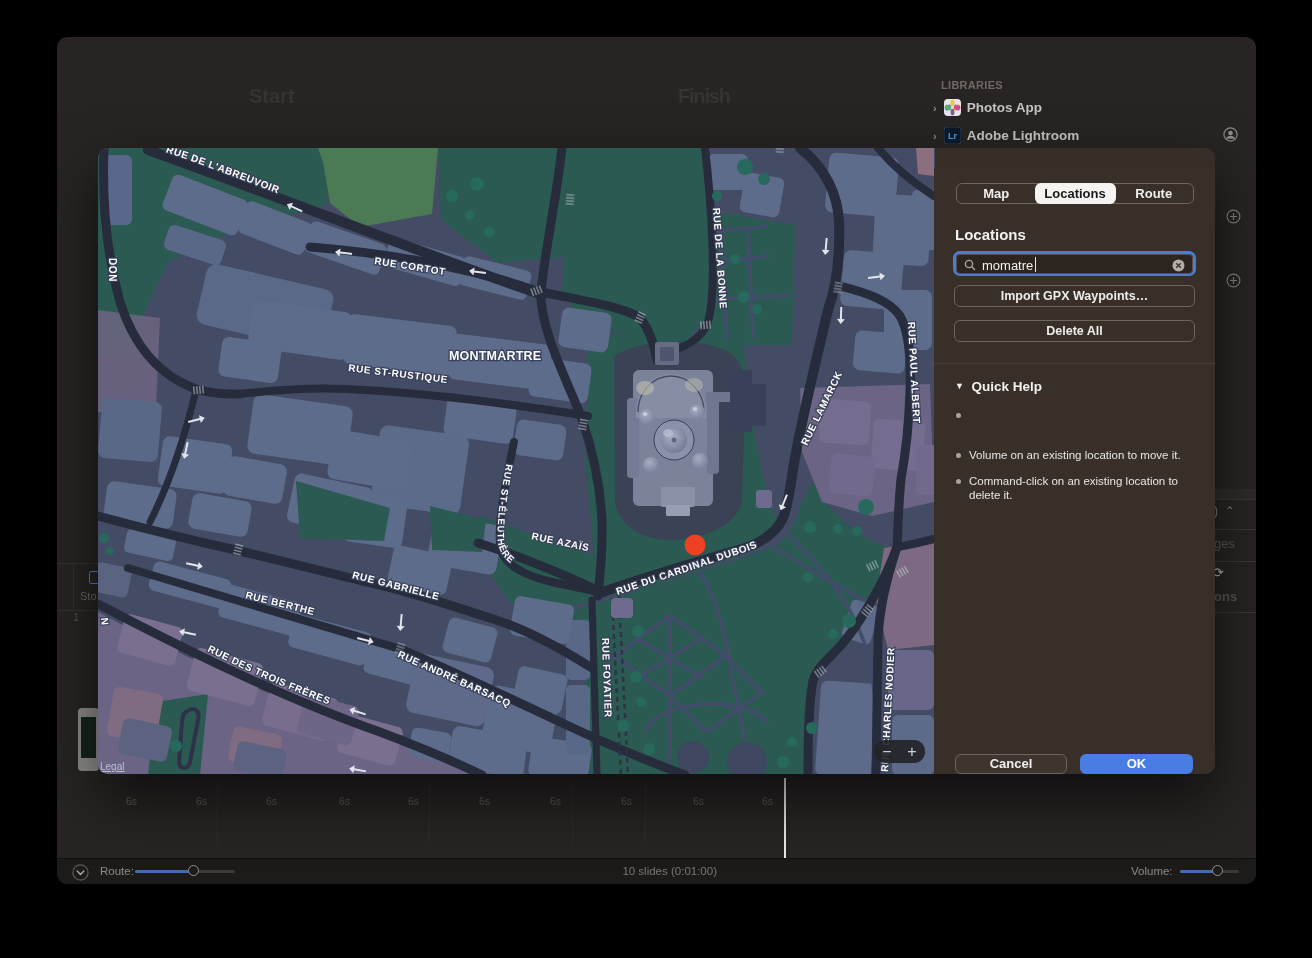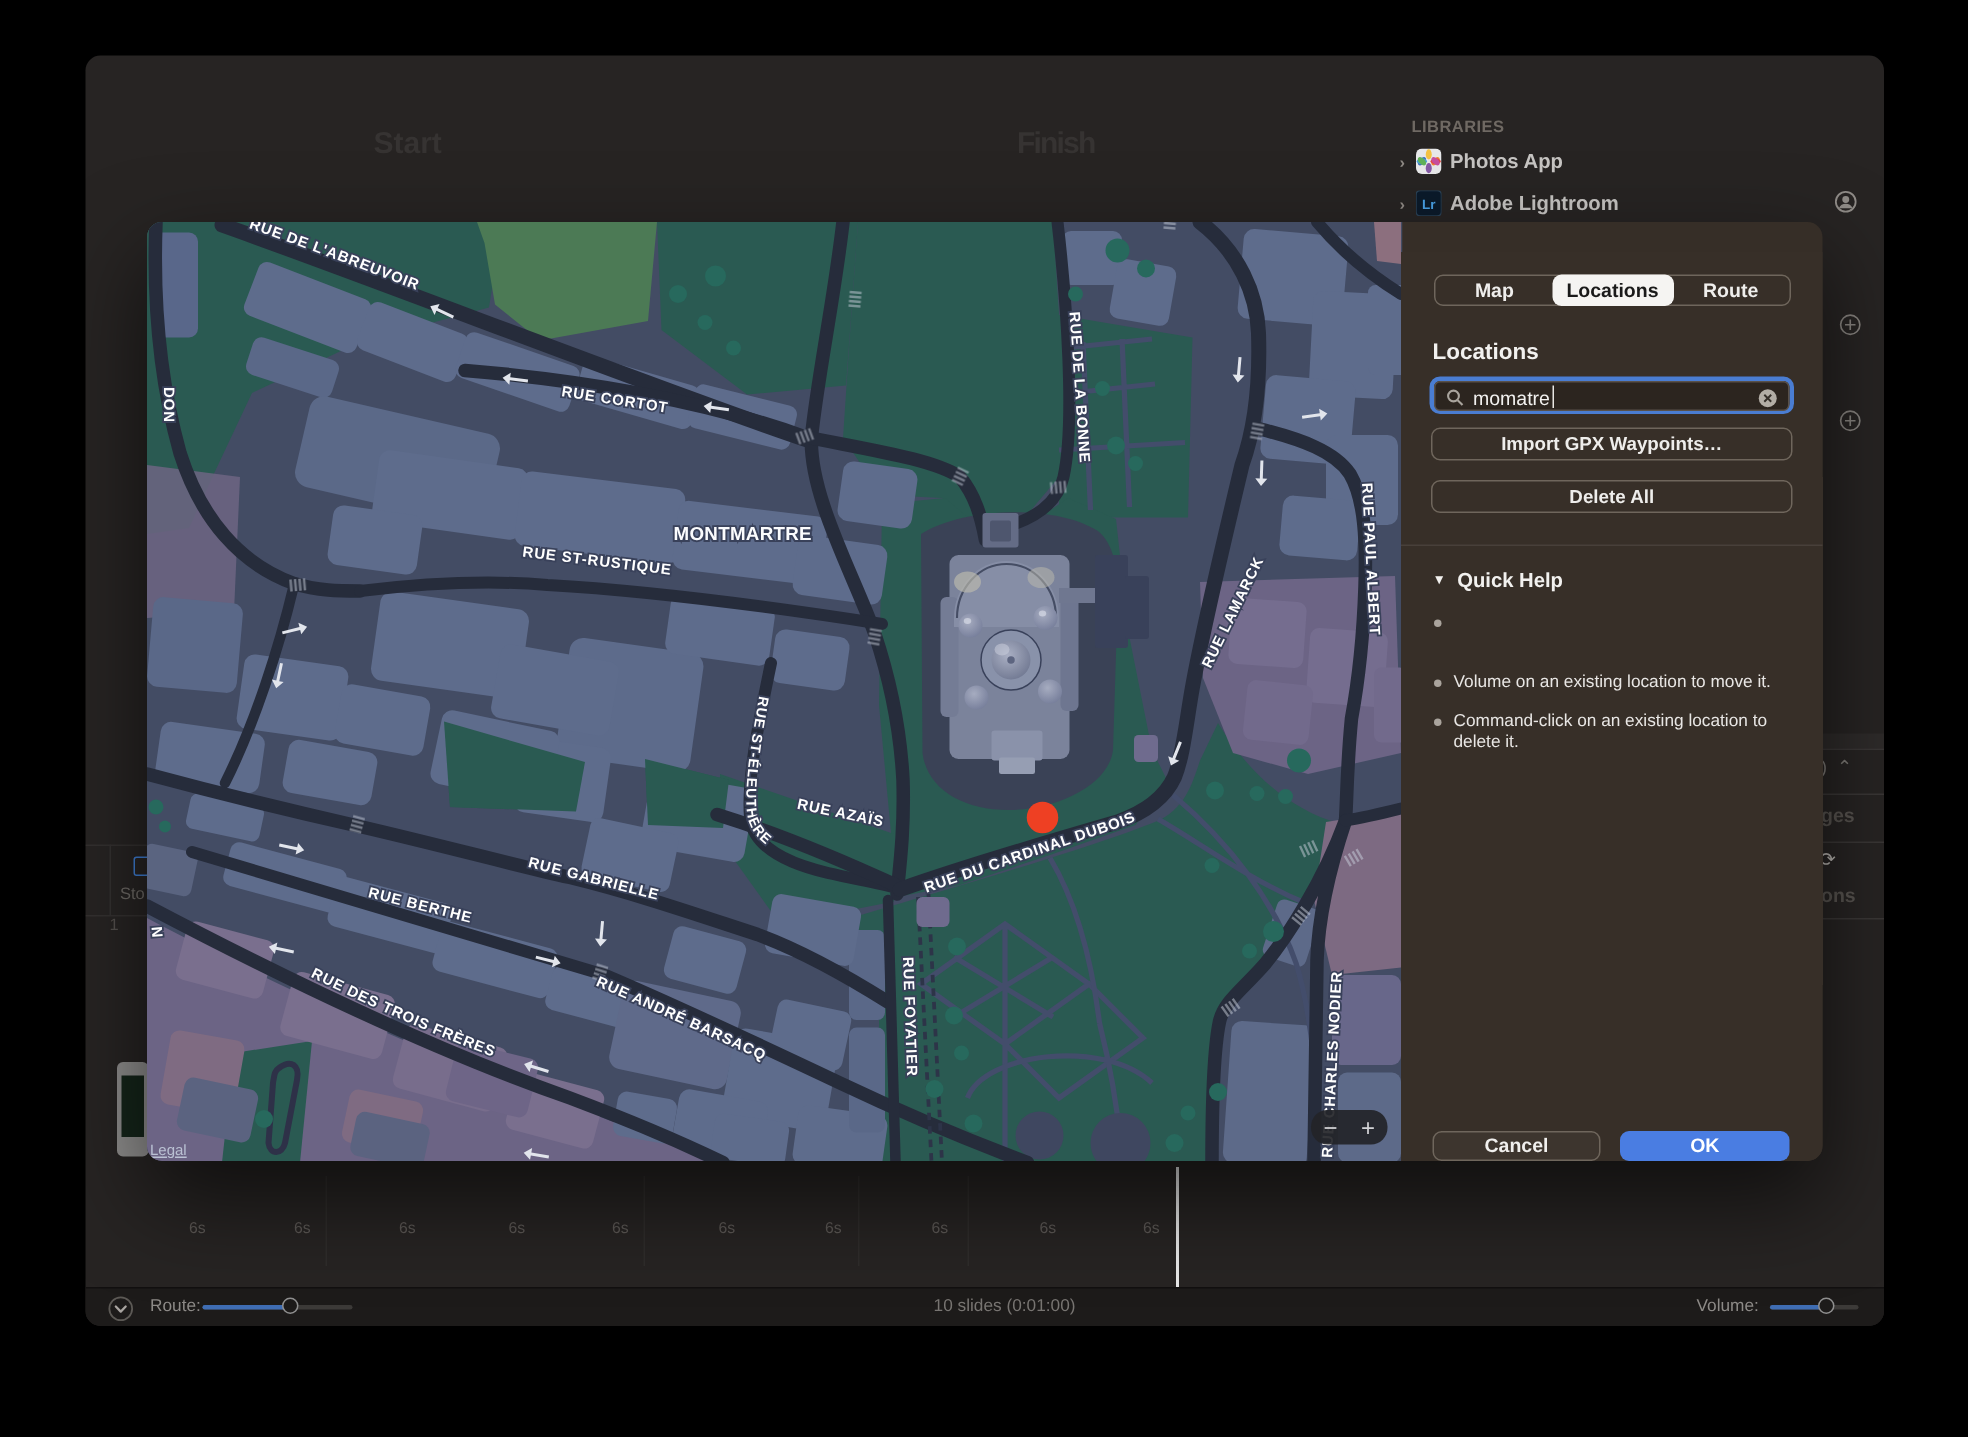--- a/index.html
+++ b/index.html
@@ -7,21 +7,21 @@
   #win{position:absolute;left:57px;top:37px;width:1199px;height:847px;border-radius:10px;background:#272423;overflow:hidden;}
   #titlebar{position:absolute;left:0;top:0;width:100%;height:28px;background:#1b1a1a;border-bottom:1px solid #111;}
   .tl{position:absolute;top:9px;width:12px;height:12px;border-radius:50%;}
   #wtitle{position:absolute;top:7px;left:0;width:100%;text-align:center;color:#9c9a98;font-size:13px;font-weight:700;}
   .bigHdr{position:absolute;color:#363332;font-size:20px;font-weight:700;}
   #libhdr{position:absolute;left:884px;top:42px;color:#6f6963;font-size:11px;font-weight:700;letter-spacing:.3px;}
   .librow{position:absolute;left:934px;color:#c6c4c2;font-size:13.5px;font-weight:700;}
   .chev{color:#8f8a85;font-size:11px;font-weight:700;}
   
   .tsep{position:absolute;width:1px;top:747px;height:60px;background:#2f2c2b;}
-  .sixs{position:absolute;top:758px;color:#5c5855;font-size:10.5px;margin-top:18px;}
+  .sixs{position:absolute;top:758px;color:#5c5855;font-size:10.5px;}
   #playhead{position:absolute;left:727px;top:741px;width:1.5px;height:80px;background:#e8e8e8;}
   #botbar{position:absolute;left:0;top:821px;width:1199px;height:26px;background:#1d1b1a;border-top:1px solid #121010;}
   .btxt{color:#8d8a87;font-size:11.5px;}
   .slider{position:absolute;height:3px;border-radius:2px;}
   .knob{position:absolute;width:11px;height:11px;border-radius:50%;border:1.5px solid #8f8f8f;background:#1d1b1a;}
   
   #dialog{position:absolute;left:98px;top:148px;width:1117px;height:626px;border-radius:10px;background:#362e27;box-shadow:0 25px 60px rgba(0,0,0,.6);overflow:hidden;}
   #mapwrap{position:absolute;left:0;top:0;width:836px;height:626px;}
   #panel{position:absolute;left:836px;top:0;width:295px;height:626px;background:#372f28;margin-top:20px;}
   #seg{position:absolute;left:22px;top:15px;width:238px;height:21px;border:1px solid #6f665c;border-radius:6px;display:flex;}
@@ -74,21 +74,21 @@
       <path d="M7.5,4 L7.5,11 M4,7.5 L11,7.5" stroke="#86827e" stroke-width="1.1"></path>
     </svg>
   <svg style="position:absolute;left:1169px;top:236px;" width="15" height="15" viewBox="0 0 15 15">
       <circle cx="7.5" cy="7.5" r="6.4" fill="none" stroke="#86827e" stroke-width="1.1"></circle>
       <path d="M7.5,4 L7.5,11 M4,7.5 L11,7.5" stroke="#86827e" stroke-width="1.1"></path>
     </svg>
   <div style="position:absolute;left:1150px;top:452px;width:49px;height:10px;background:#2e2b2a;"></div>
   <div style="position:absolute;left:1151px;top:462px;width:48px;height:1px;background:#3a3736;"></div>
   <div style="position:absolute;left:1157px;top:467px;color:#7e7a76;font-size:12px;">) &nbsp;⌃</div>
   <div style="position:absolute;left:1151px;top:492px;width:48px;height:1px;background:#3a3736;"></div>
-  <div style="position:absolute;left:1157px;top:499px;color:#585450;font-size:13px;font-weight:700;">ges</div>
+  <div style="position:absolute;left:1157px;top:499px;color:#585450;font-size:13px;font-weight:400;">ges</div>
   <div style="position:absolute;left:1151px;top:524px;width:48px;height:1px;background:#3a3736;"></div>
   <div style="position:absolute;left:1156px;top:528px;color:#b9b5b1;font-size:13px;">⟳</div>
   <div style="position:absolute;left:1157px;top:552px;color:#585450;font-size:13px;font-weight:700;">ons</div>
   <div style="position:absolute;left:1151px;top:575px;width:48px;height:1px;background:#3a3736;"></div>
 
   <div style="position:absolute;left:0px;top:526px;width:41px;height:1px;background:#343130;"></div>
   <div style="position:absolute;left:16px;top:526px;width:1px;height:47px;background:#343130;"></div>
   <div style="position:absolute;left:0px;top:573px;width:41px;height:1px;background:#343130;"></div>
   <div style="position:absolute;left:32px;top:534px;width:11px;height:13px;border:1.5px solid #3f7fd6;border-radius:2px;"></div>
   <div style="position:absolute;left:23px;top:553px;color:#6e6a66;font-size:11px;">Sto</div>

